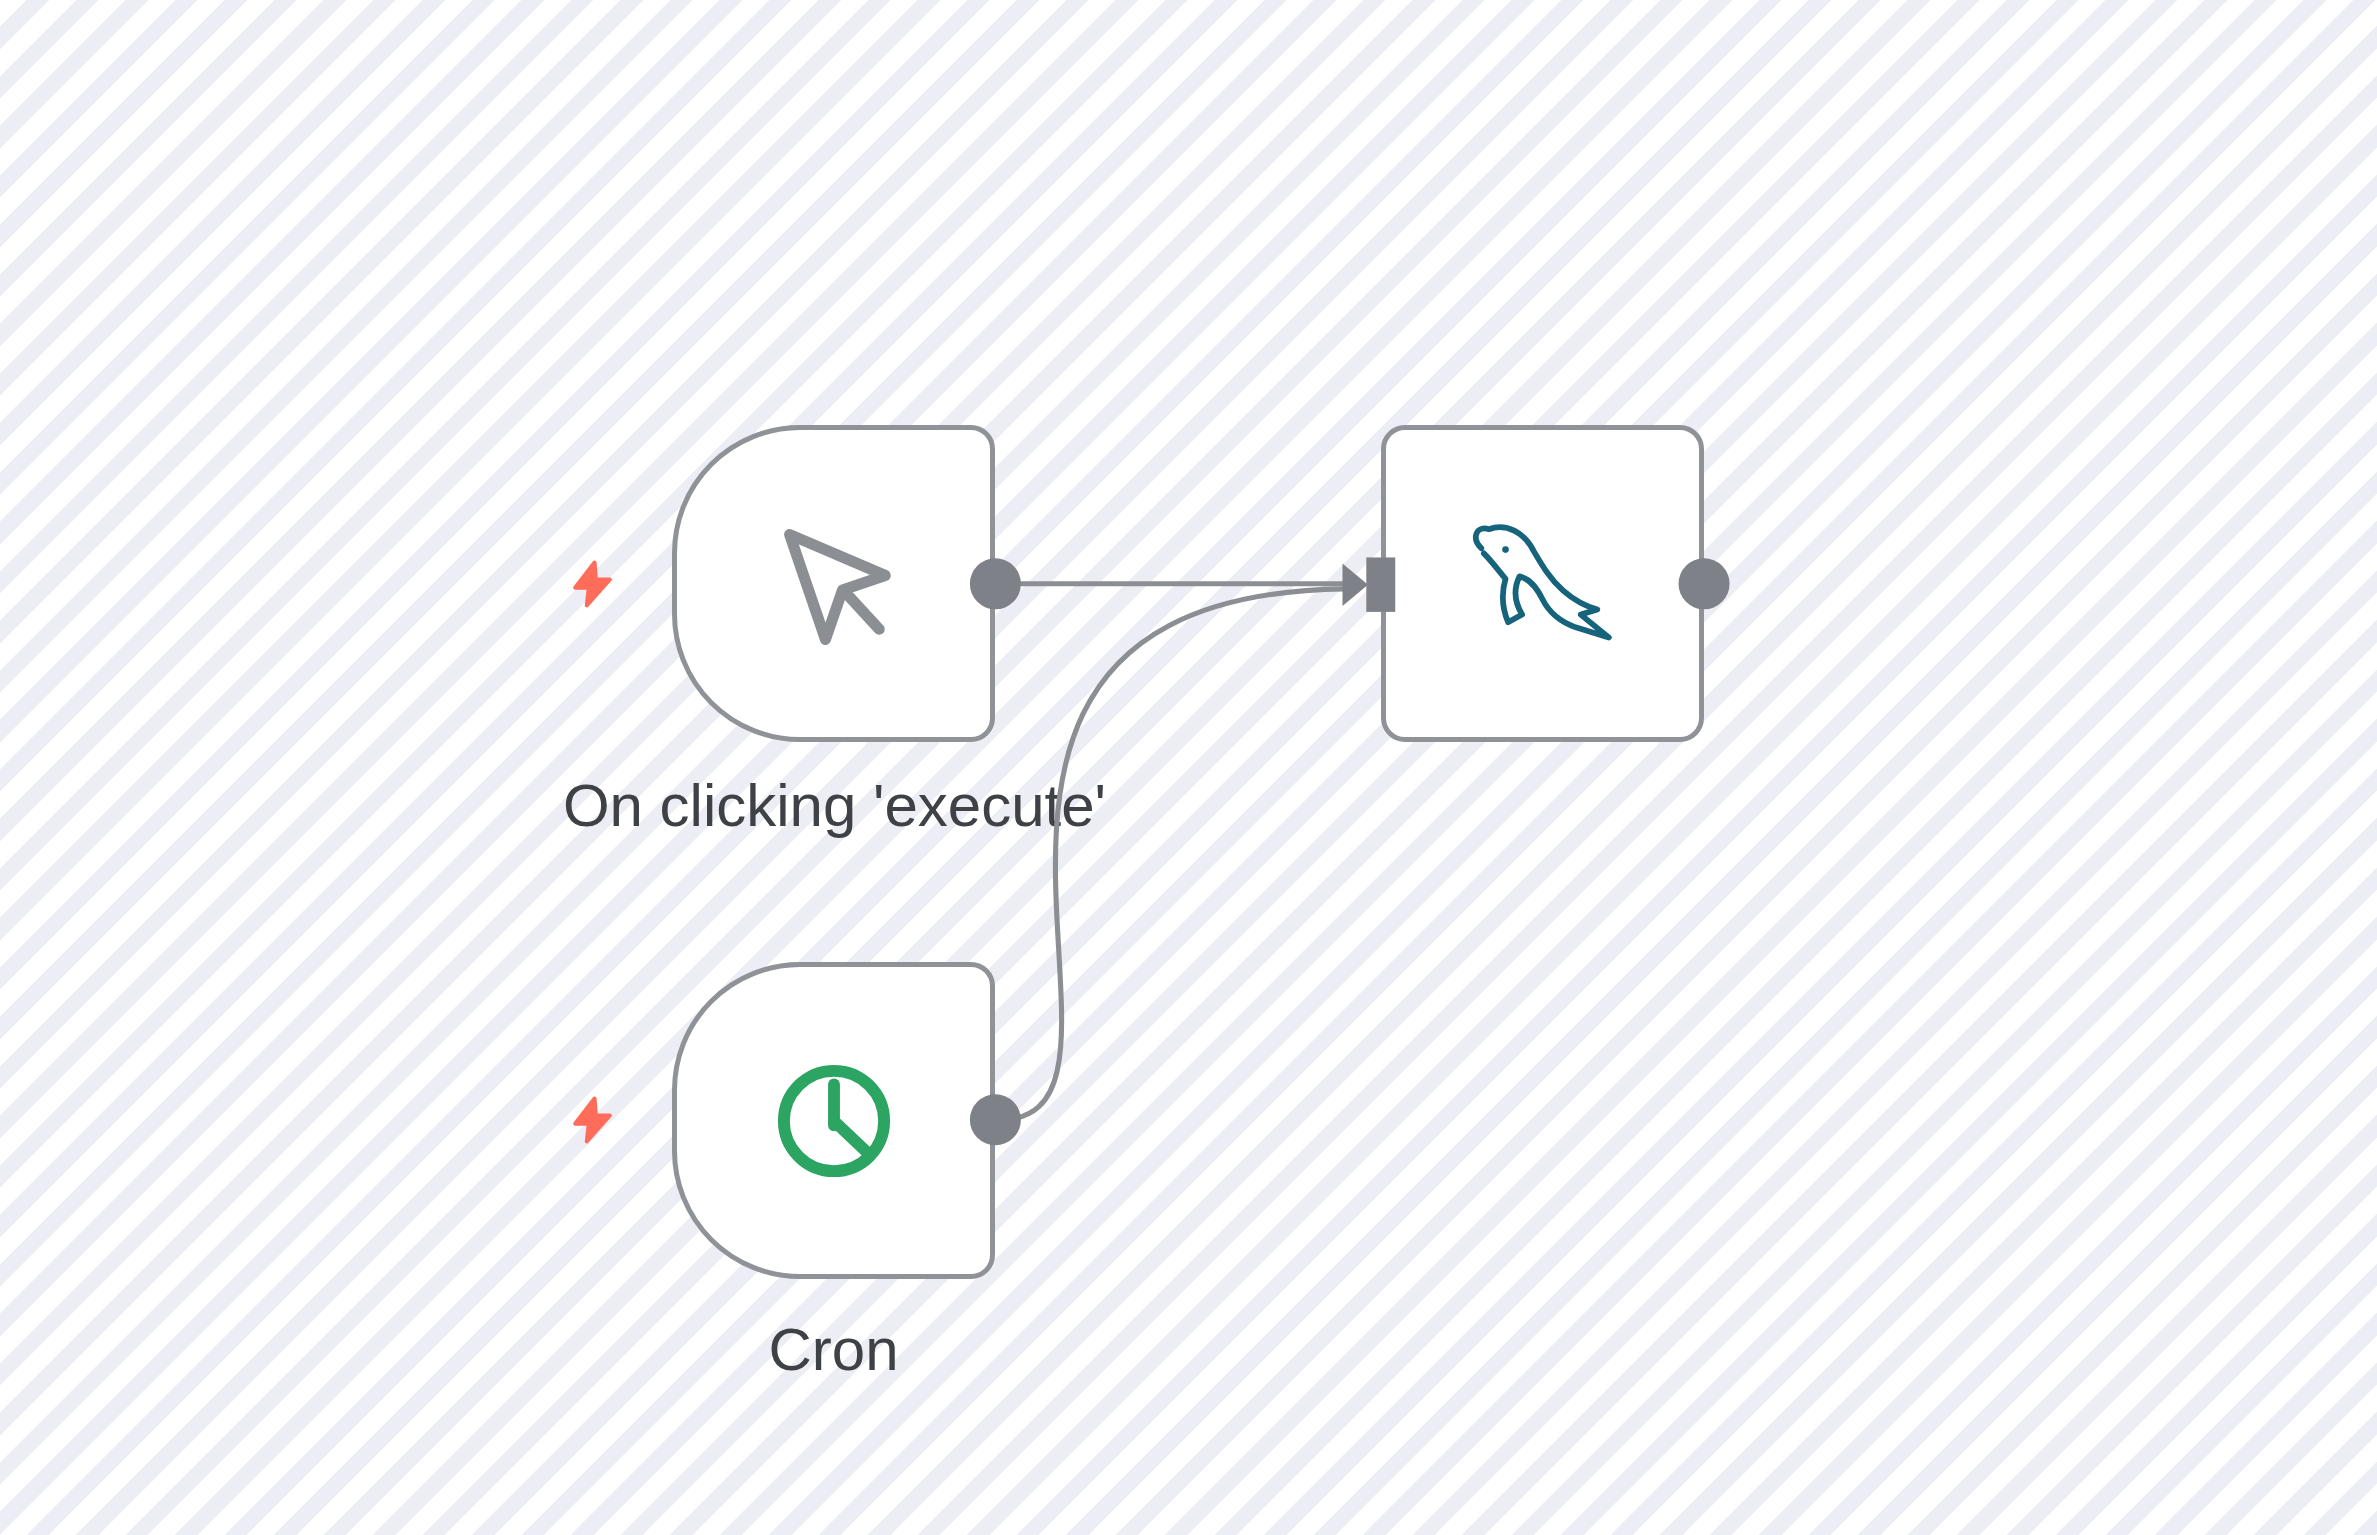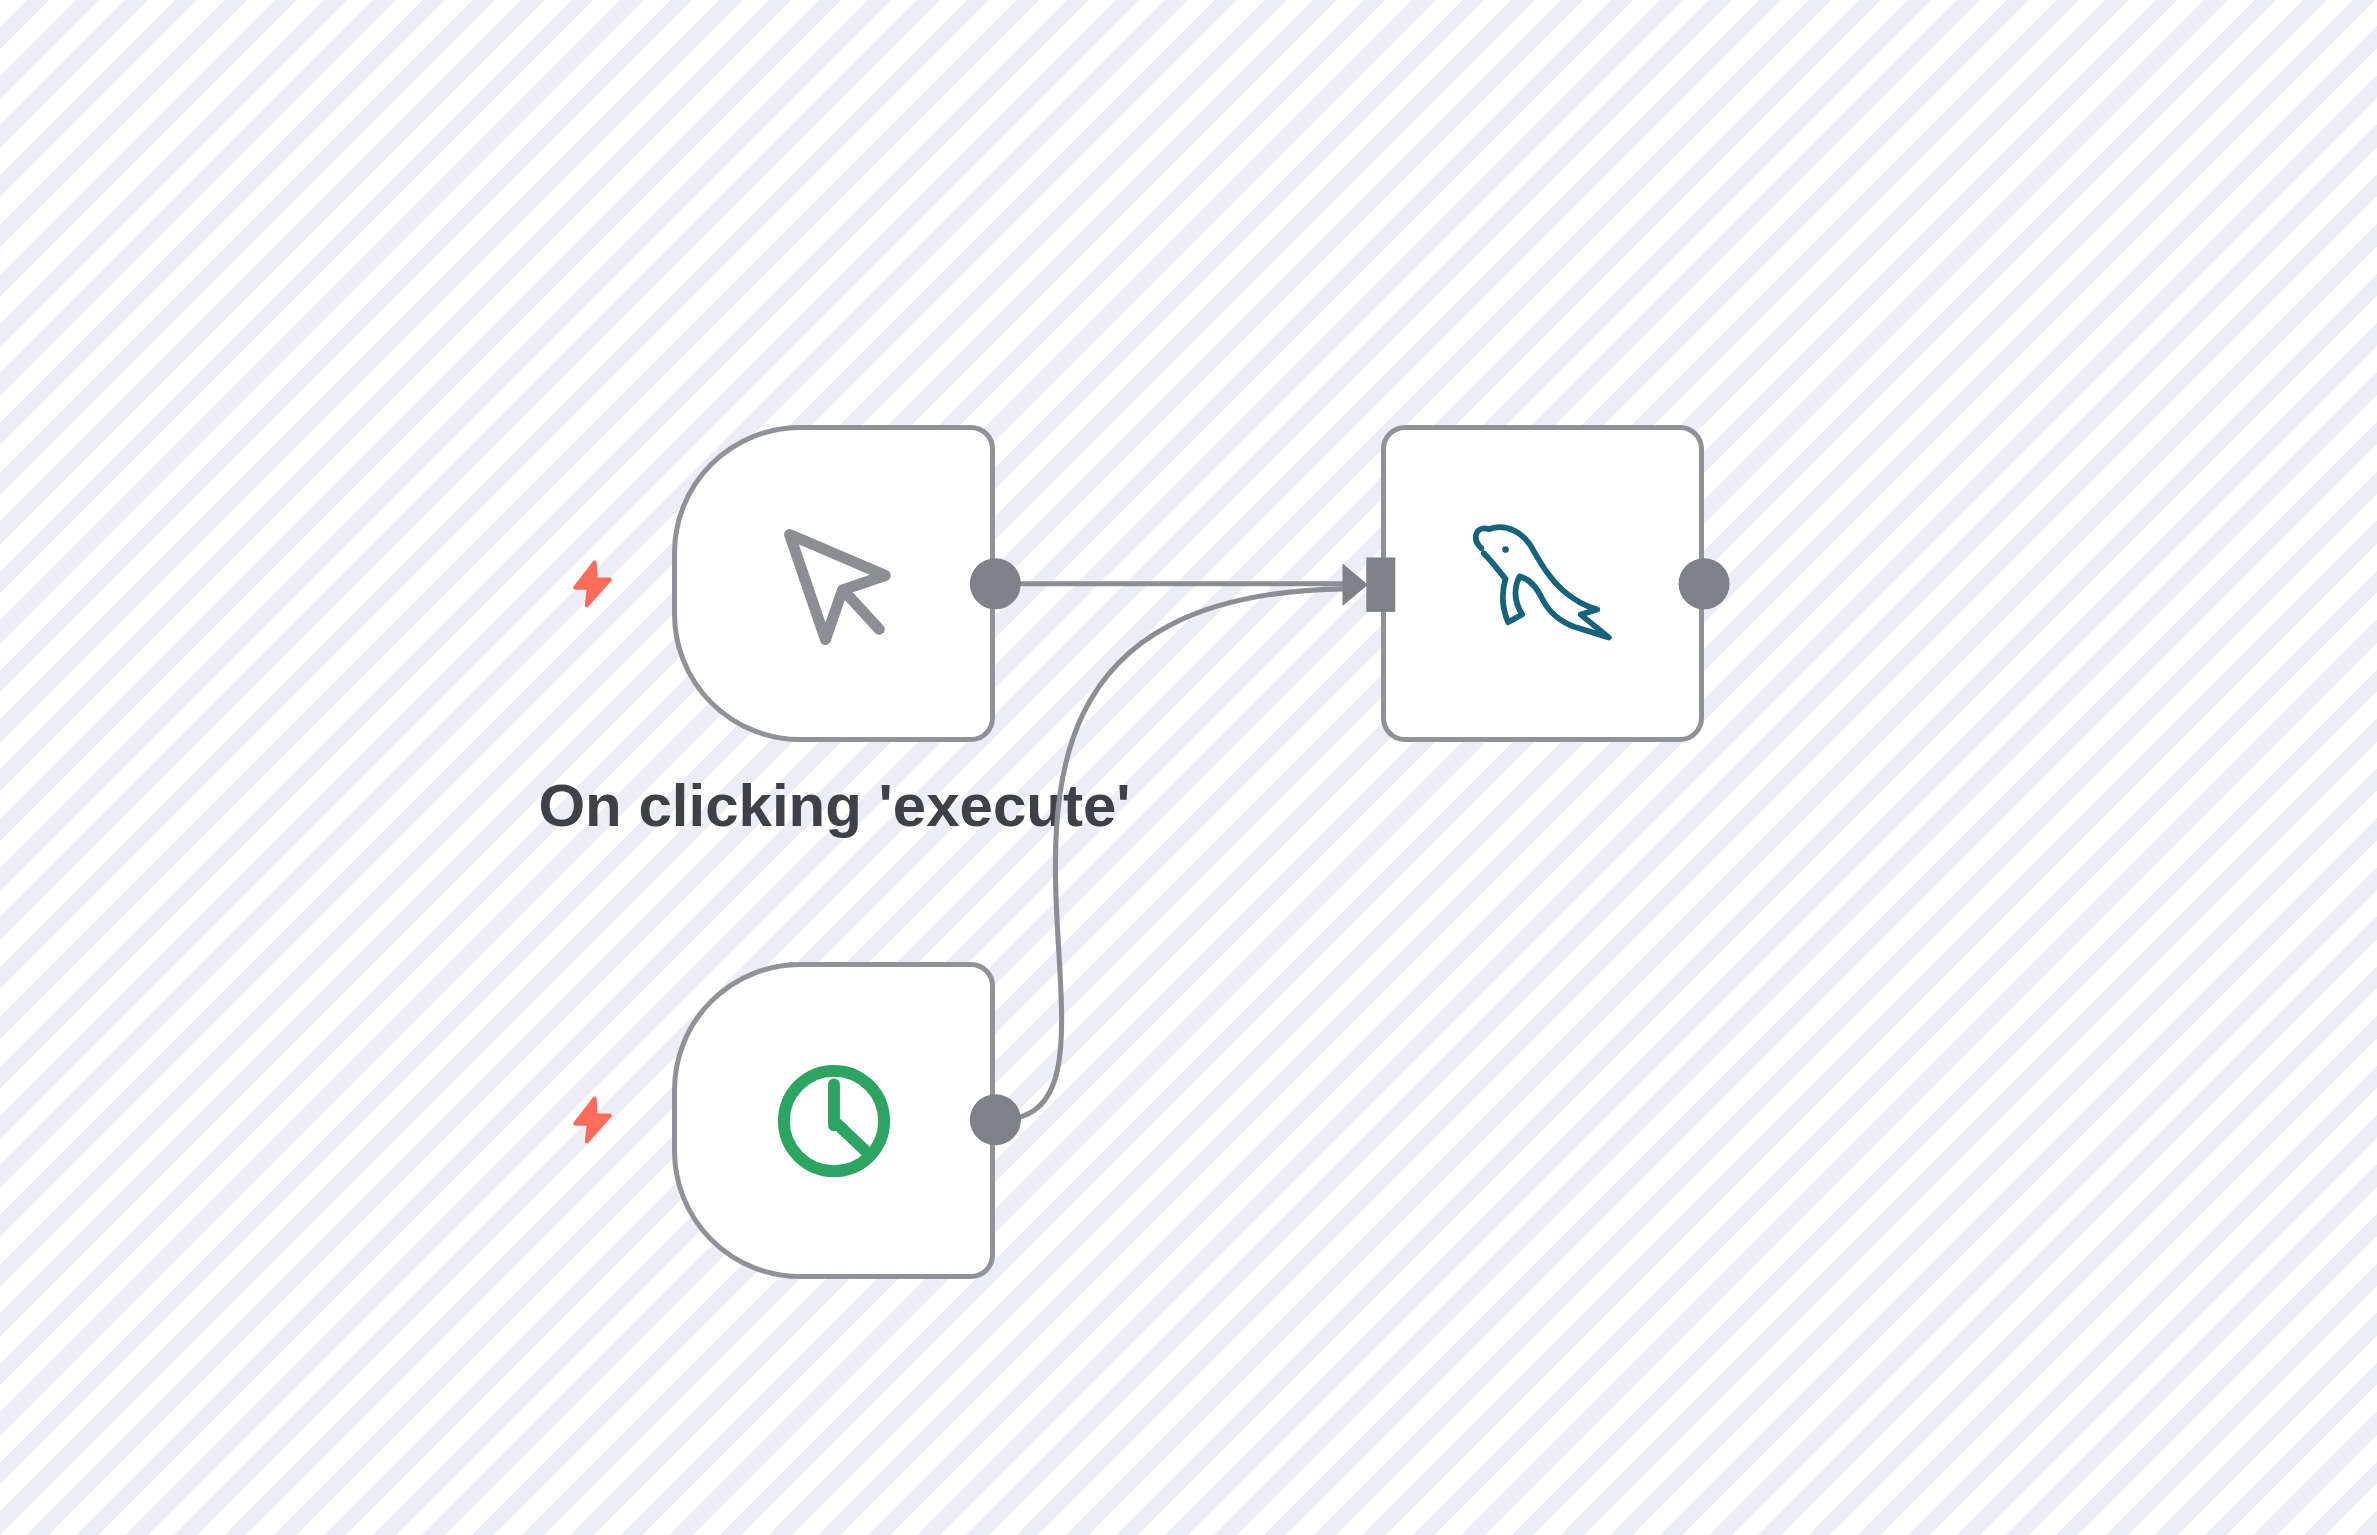--- a/index.html
+++ b/index.html
@@ -29,21 +29,21 @@
   .node.square  { border-radius: 24px; }
   #node-manual { left: 672px;  top: 425px; }
   #node-mysql  { left: 1381px; top: 425px; }
   #node-cron   { left: 672px;  top: 962px; }
 
   .node-label {
     position: absolute;
     text-align: center;
     color: #3e4146;
     font-size: 60px;
-    font-weight: 700;
+    font-weight: 400;
     line-height: 1.1;
     white-space: nowrap;
   }
   #label-manual { left: 511px;  width: 647px; top: 773px; }
   #label-mysql  { left: 1381px; width: 323px; top: 773px; font-weight: 700; }
   #label-cron   { left: 672px;  width: 323px; top: 1317px; }
   .node-sublabel {
     position: absolute;
     text-align: center;
     color: #989ba2;
@@ -124,20 +124,21 @@
                  C 37 54, 38 64, 44 74
                  L 33 80
                  C 28 68, 28 56, 31 46
                  C 26 40, 20 32, 14 26" fill="none" stroke="#16637c" stroke-width="4.5" stroke-linecap="round" stroke-linejoin="round"></path>
         <circle cx="31" cy="23" r="2.6" fill="#16637c"></circle>
       </svg>
     </span>
   </div>
 
   <div class="node-label" id="label-manual">On clicking 'execute'</div>
+  <div class="node-label" id="label-cron">Cron</div>
 
   <svg class="wires" viewBox="0 0 2794 1805" width="2377" height="1536">
 
     <line class="wire" x1="1170" y1="686" x2="1585" y2="686"></line>
 
     <path class="wire" d="M 1175 1316 C 1390 1316, 1000 700, 1580 692"></path>
 
     <polygon class="endpoint" points="1608,687 1578,662 1578,712"></polygon>
 
     <rect class="endpoint" x="1606" y="655" width="34" height="64"></rect>

